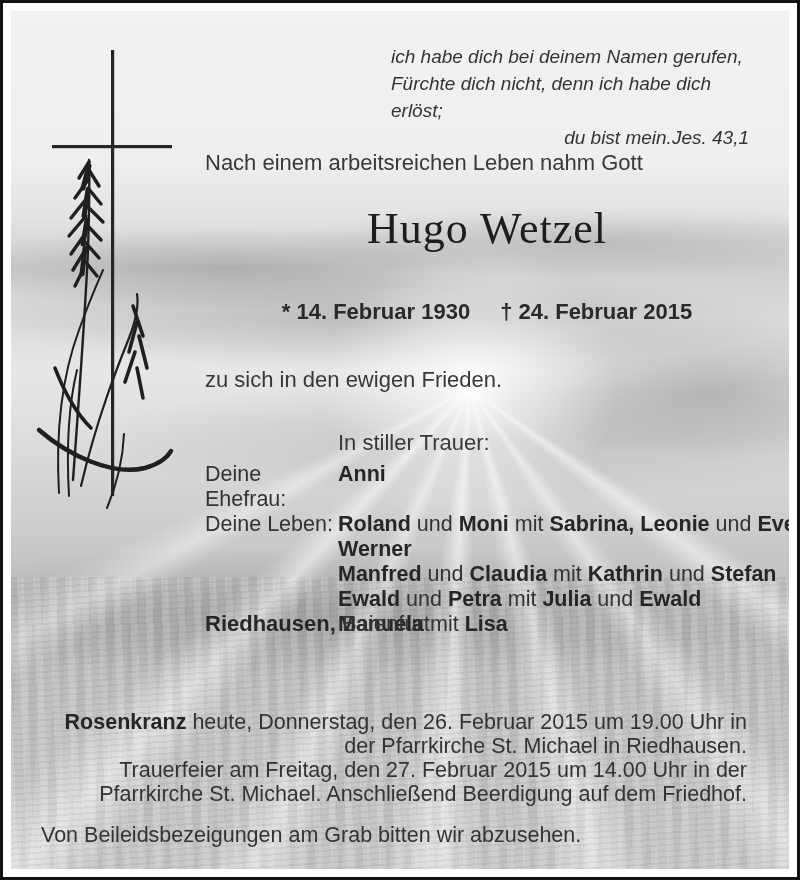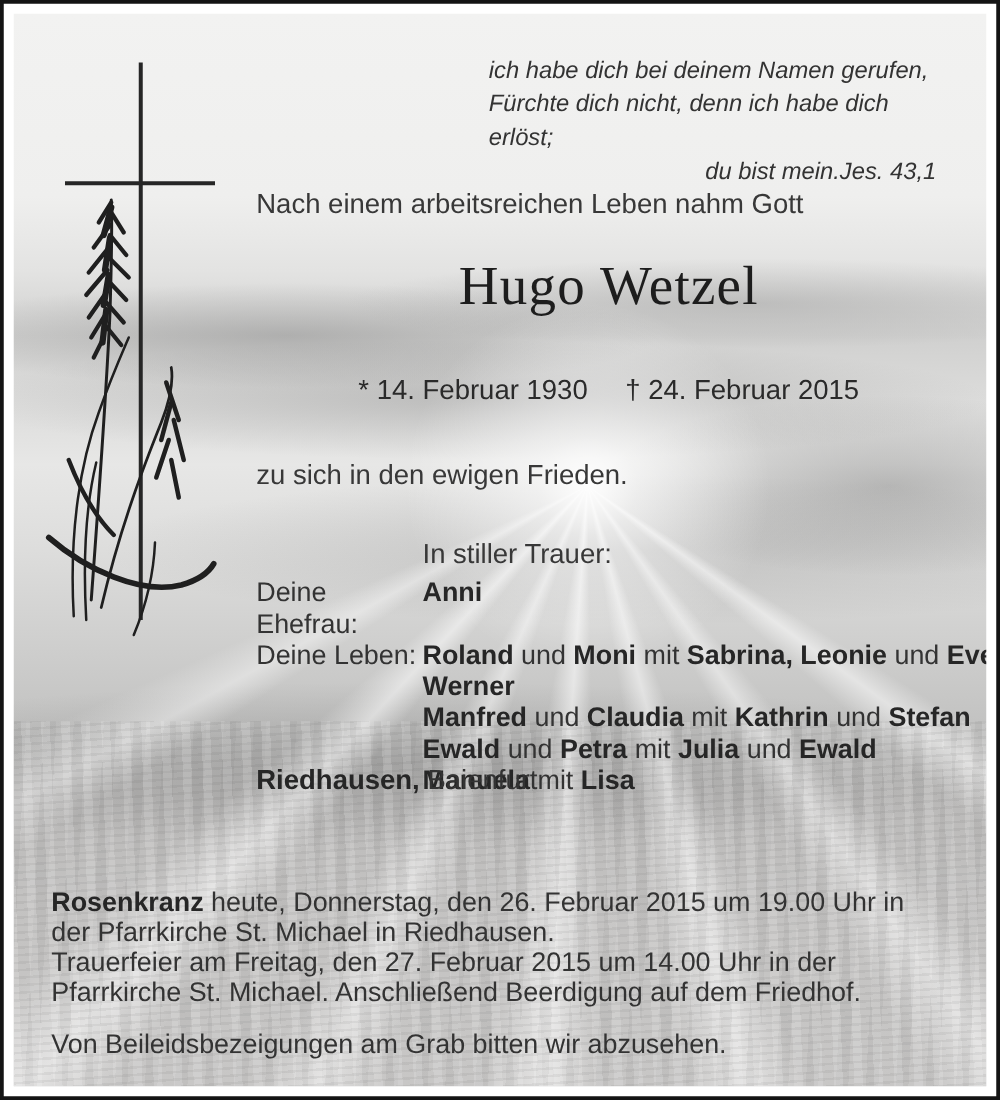--- a/index.html
+++ b/index.html
@@ -66,34 +66,34 @@
   }
   .quote-last{display:flex;justify-content:flex-end;}
   .intro{left:194px;top:139px;font-size:22px;color:#383838;}
   .name{
     left:186px;top:194px;width:580px;text-align:center;
     font-family:"Liberation Serif", serif;
     font-size:44px;color:#1d1d1d;letter-spacing:1px;line-height:1.1;
   }
   .dates{
     left:186px;top:288px;width:580px;text-align:center;
-    font-size:22px;font-weight:400;color:#2a2a2a;
+    font-size:22px;font-weight:700;color:#2a2a2a;
   }
   .dates span{display:inline-block;}
   .dates .gap{width:30px;}
   .closing{left:194px;top:356px;font-size:22px;color:#383838;}
   .trauer{left:327px;top:419px;font-size:22px;color:#383838;}
   .family{left:194px;top:451px;font-size:21.5px;line-height:25px;color:#333;}
   .fam-row{display:flex;align-items:flex-start;}
   .fam-label{width:133px;flex:0 0 133px;}
   .fam-line{white-space:nowrap;}
   .b{font-weight:700;color:#262626;}
   .residence{left:194px;top:600px;font-size:22px;color:#333;}
   .announcements{left:30px;top:699px;width:706px;font-size:21.5px;line-height:24px;color:#333;}
-  .announcements p{margin:0;}
+  .announcements p{margin:0;text-align:right;}
   .condolence{left:30px;top:812px;width:706px;font-size:21.5px;color:#333;}
 </style>
 </head>
 <body>
 
 <div class="frame">
   <div class="photo">
     <div class="water-texture"></div>
 
     <svg class="art" viewBox="0 0 176 480" xmlns="http://www.w3.org/2000/svg">

